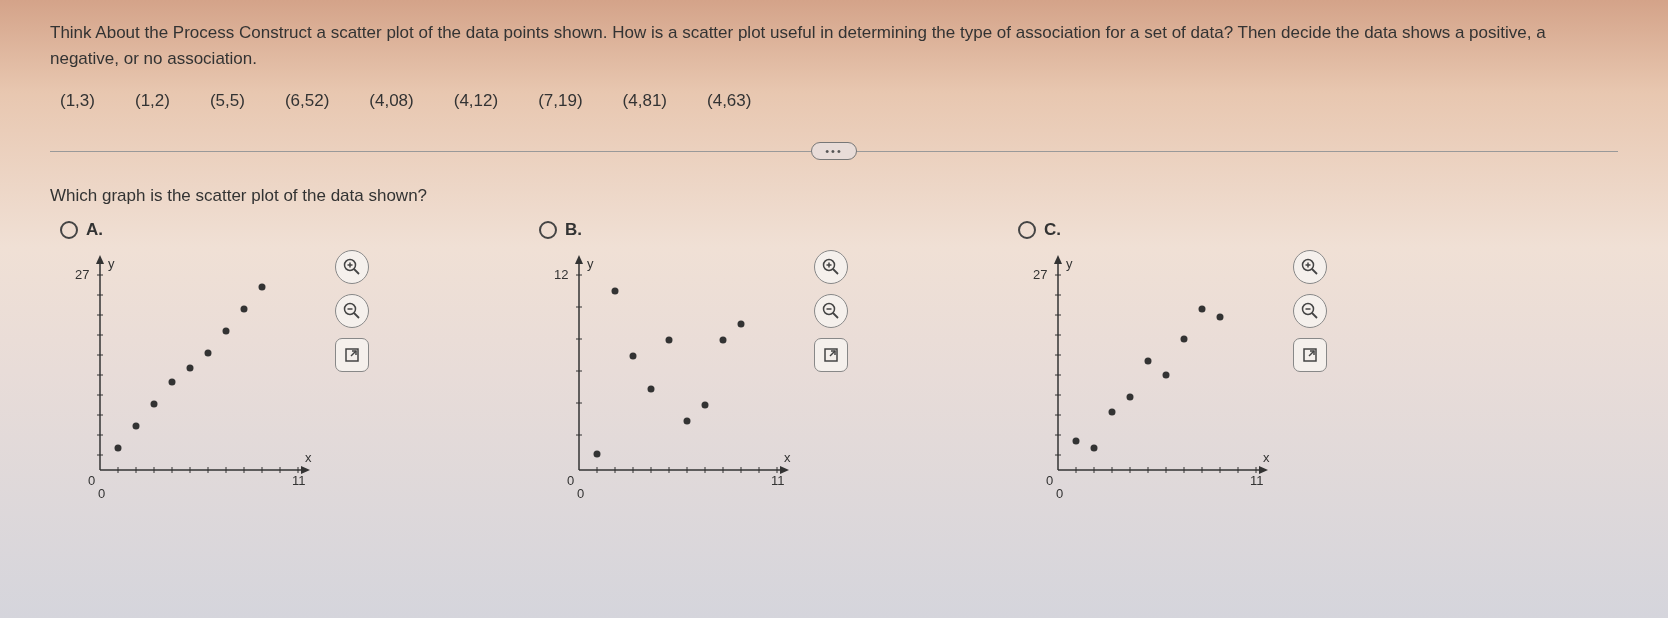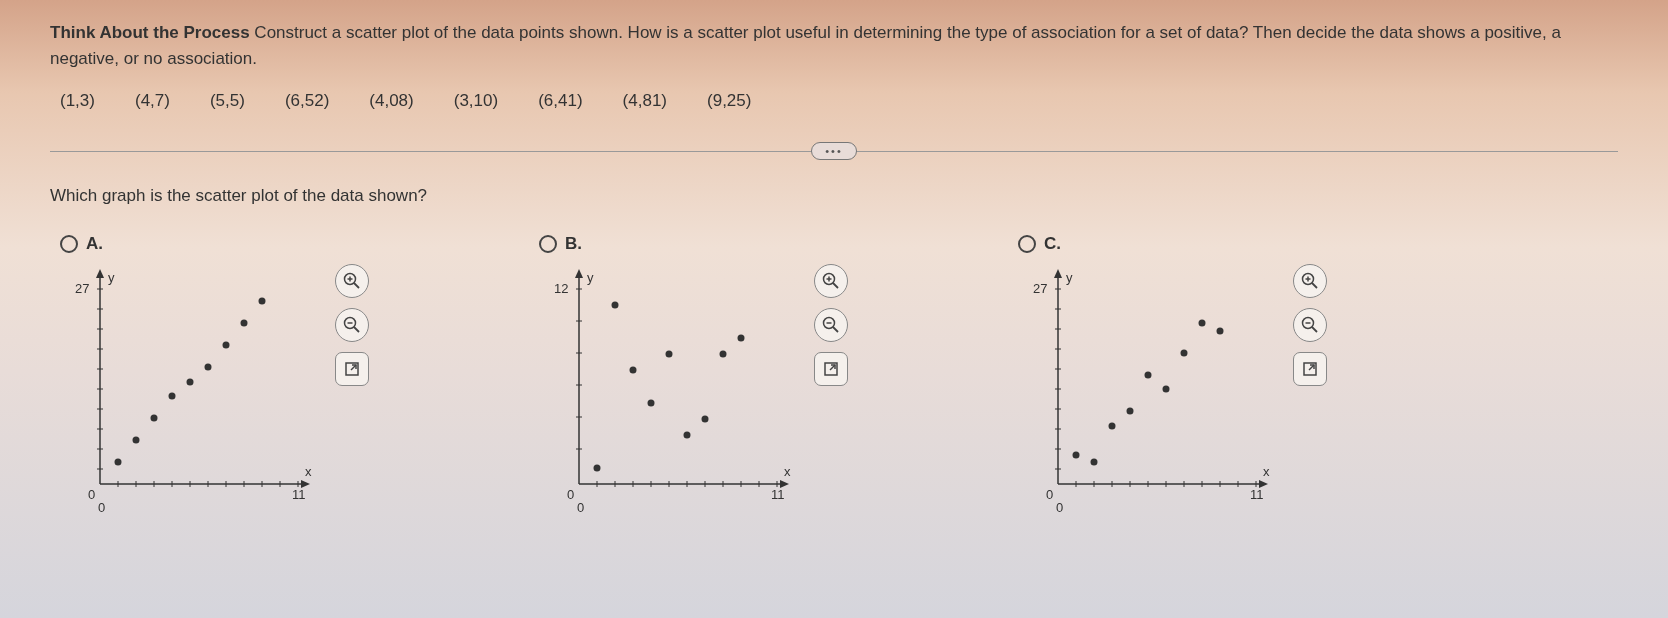--- a/index.html
+++ b/index.html
@@ -5,32 +5,32 @@
     * { margin: 0; padding: 0; box-sizing: border-box; }
     body {
       font-family: Arial, Helvetica, sans-serif;
       background: linear-gradient(180deg, #d4a389 0%, #e8c7b0 15%, #f0e0d5 40%, #e8dcd8 60%, #d5d5dc 100%);
       width: 1668px;
       height: 618px;
       padding: 20px 50px;
       color: #333;
     }
     .prompt { font-size: 17px; line-height: 1.5; margin-bottom: 20px; }
-    .bold { font-weight: bold; }
+    .bold { font-weight: normal; }
     .points-row { display: flex; gap: 40px; font-size: 17px; margin-bottom: 25px; padding-left: 10px; }
     .points-row span { display: inline-block; text-align: right; }
     .divider-wrap { position: relative; height: 30px; margin-bottom: 20px; }
     .divider { position: absolute; top: 15px; left: 0; right: 0; height: 1px; background: #999; }
     .ellipsis-pill {
       position: absolute; left: 50%; top: 6px; transform: translateX(-50%);
       width: 46px; height: 18px; border: 1px solid #777; border-radius: 9px;
       background: #e8dcd8; display: flex; align-items: center; justify-content: center;
       font-size: 11px; color: #555; letter-spacing: 2px;
     }
-    .question { font-size: 17px; margin-bottom: 28px; }
+    .question { font-size: 17px; margin-bottom: 14px; }
     .choices { display: flex; gap: 170px; padding-left: 10px; }
     .choice { display: flex; flex-direction: column; }
     .choice-label { display: flex; align-items: center; gap: 8px; margin-bottom: 10px; font-size: 17px; font-weight: bold; }
     .radio {
       width: 18px; height: 18px; border: 2px solid #444; border-radius: 50%;
       display: inline-block;
     }
     .chart-wrap { display: flex; gap: 15px; align-items: flex-start; }
     .chart {
       position: relative;
@@ -55,28 +55,28 @@
   </style>
 </head>
 <body>
 
 <div class="prompt">
   <span class="bold">Think About the Process</span><span> Construct a scatter plot of the data points shown. How is a scatter plot useful in determining the type of association for a set of data? Then decide the data shows a positive, a negative, or no association.</span>
 </div>
 
 <div class="points-row">
   <span>(1,3)</span>
-  <span>(4,7)</span>
+  <span>(1,2)</span>
   <span>(5,5)</span>
   <span>(6,52)</span>
   <span>(4,08)</span>
-  <span>(3,10)</span>
-  <span>(6,41)</span>
+  <span>(4,12)</span>
+  <span>(7,19)</span>
   <span>(4,81)</span>
-  <span>(9,25)</span>
+  <span>(4,63)</span>
 </div>
 
 <div class="divider-wrap">
   <div class="divider"></div>
   <div class="ellipsis-pill">•••</div>
 </div>
 
 <div class="question">Which graph is the scatter plot of the data shown?</div>
 
 <div class="choices">

